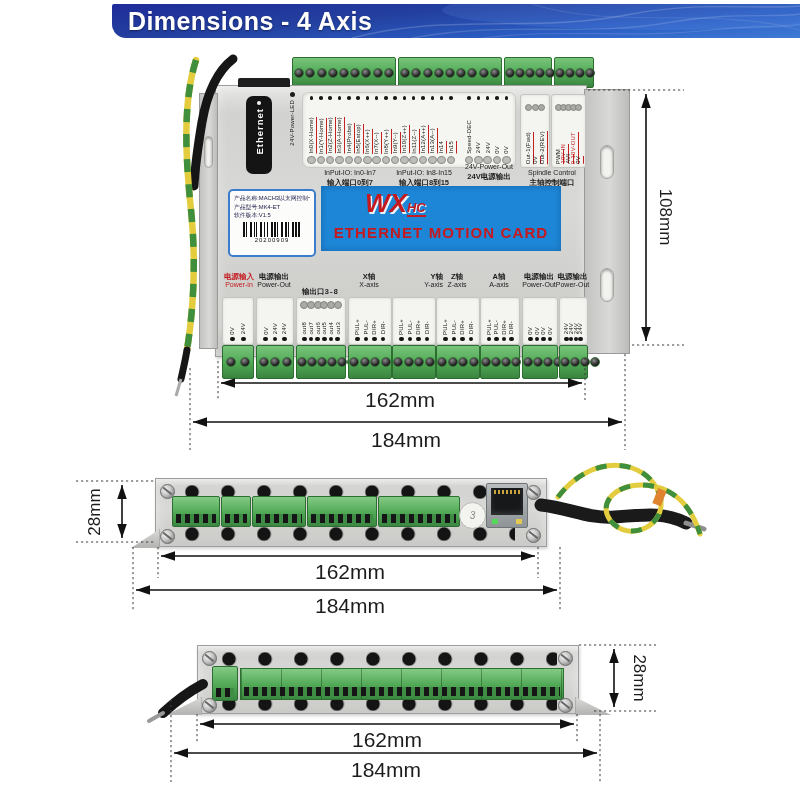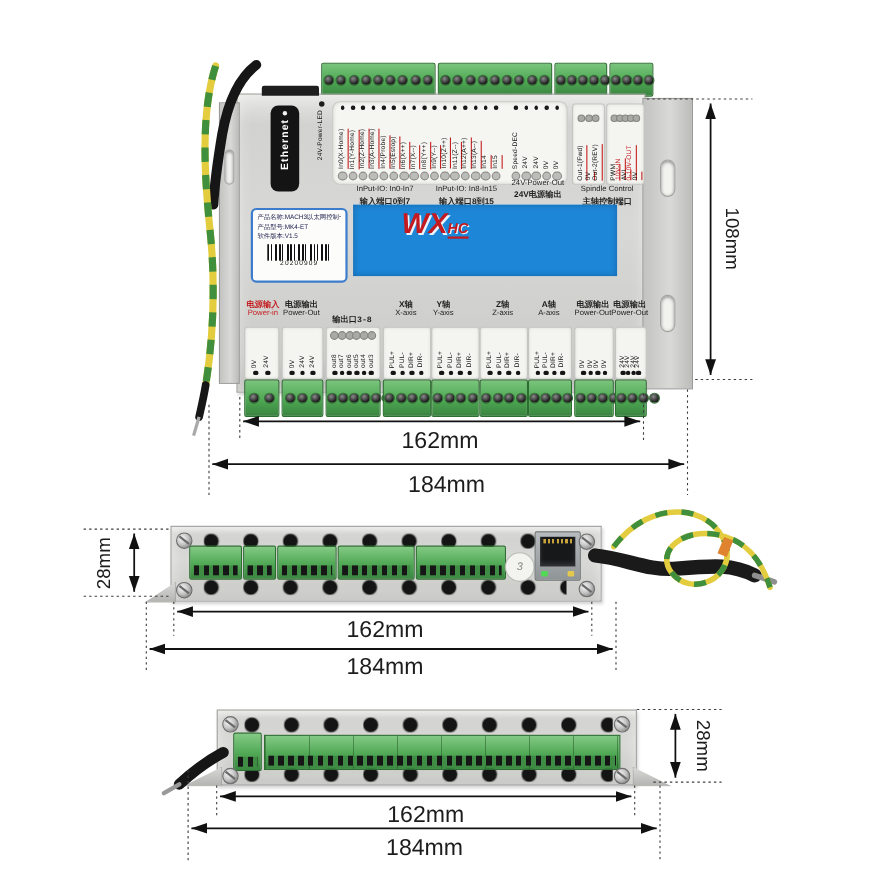--- a/index.html
+++ b/index.html
@@ -120,20 +120,30 @@
   .dimtxt{font-size:21px;}
   .dimtxt-sm{font-size:17px;}
   .leader{stroke:#3c3c3c;stroke-width:1;stroke-dasharray:2.2 2.8;fill:none;}
   .dimline{stroke:#111;stroke-width:1.6;fill:none;}
 </style>
 </head>
 <body>
 
 <div id="stage">
 
+  <div id="banner">
+    <svg width="688" height="34" viewBox="0 0 688 34">
+      <ellipse cx="560" cy="6" rx="230" ry="20" fill="rgba(130,175,255,0.13)"></ellipse>
+      <path d="M 240 34 C 340 8 420 30 520 10 C 590 -3 640 6 688 2" stroke="rgba(255,255,255,0.18)" stroke-width="1.4" fill="none"></path>
+      <path d="M 300 34 C 400 16 470 34 560 18 C 620 8 660 14 688 10" stroke="rgba(255,255,255,0.15)" stroke-width="1.4" fill="none"></path>
+      <path d="M 370 34 C 450 24 520 35 600 26 C 640 21 670 24 688 20" stroke="rgba(255,255,255,0.13)" stroke-width="1.2" fill="none"></path>
+      <path d="M 420 0 C 500 26 600 2 688 26" stroke="rgba(255,255,255,0.10)" stroke-width="1.2" fill="none"></path>
+    </svg>
+    <span id="banner-title">Dimensions - 4 Axis</span>
+  </div>
 
   <section>
     <div id="top-terms">
         <div class="tblock" style="left: 292px; top: 57px; width: 102px; height: 29px;">
           <i class="tscrew"></i>
           <i class="tscrew"></i>
           <i class="tscrew"></i>
           <i class="tscrew"></i>
           <i class="tscrew"></i>
           <i class="tscrew"></i>
@@ -356,20 +366,21 @@
     <div id="sticker">
       <div class="ln">产品名称:MACH3以太网控制卡4轴</div>
       <div class="ln">产品型号:MK4-ET</div>
       <div class="ln">软件版本:V1.5</div>
       <div id="barcode"></div>
       <div id="barcode-num">20200909</div>
     </div>
 
     <div id="brand">
       <div id="brand-logo"><span>WX</span><span class="sub">HC</span></div>
+      <div id="brand-title">ETHERNET MOTION CARD</div>
     </div>
 
     <div id="groups">
         <div class="gcap red" style="left: 215px; top: 272px; width: 48px;">
           <div class="zh">电源输入</div>
           <div class="en">Power-in</div>
         </div>
         <div class="pinbox" style="left: 222px; top: 297px; width: 30px; height: 46px;">
           <div class="pflex">
             <div class="pcol bottomup">
@@ -457,21 +468,21 @@
             <div class="pcol bottomup">
               <span class="vlabel">DIR+</span>
               <i class="pdot"></i>
             </div>
             <div class="pcol bottomup">
               <span class="vlabel">DIR-</span>
               <i class="pdot"></i>
             </div>
           </div>
         </div>
-        <div class="gcap" style="left: 373px; top: 272px; width: 60px;">
+        <div class="gcap" style="left: 383px; top: 272px; width: 60px; text-align: right;">
           <div class="zh">Y轴</div>
           <div class="en">Y-axis</div>
         </div>
         <div class="pinbox" style="left: 392px; top: 297px; width: 42px; height: 46px;">
           <div class="pflex">
             <div class="pcol bottomup">
               <span class="vlabel">PUL+</span>
               <i class="pdot"></i>
             </div>
             <div class="pcol bottomup">

